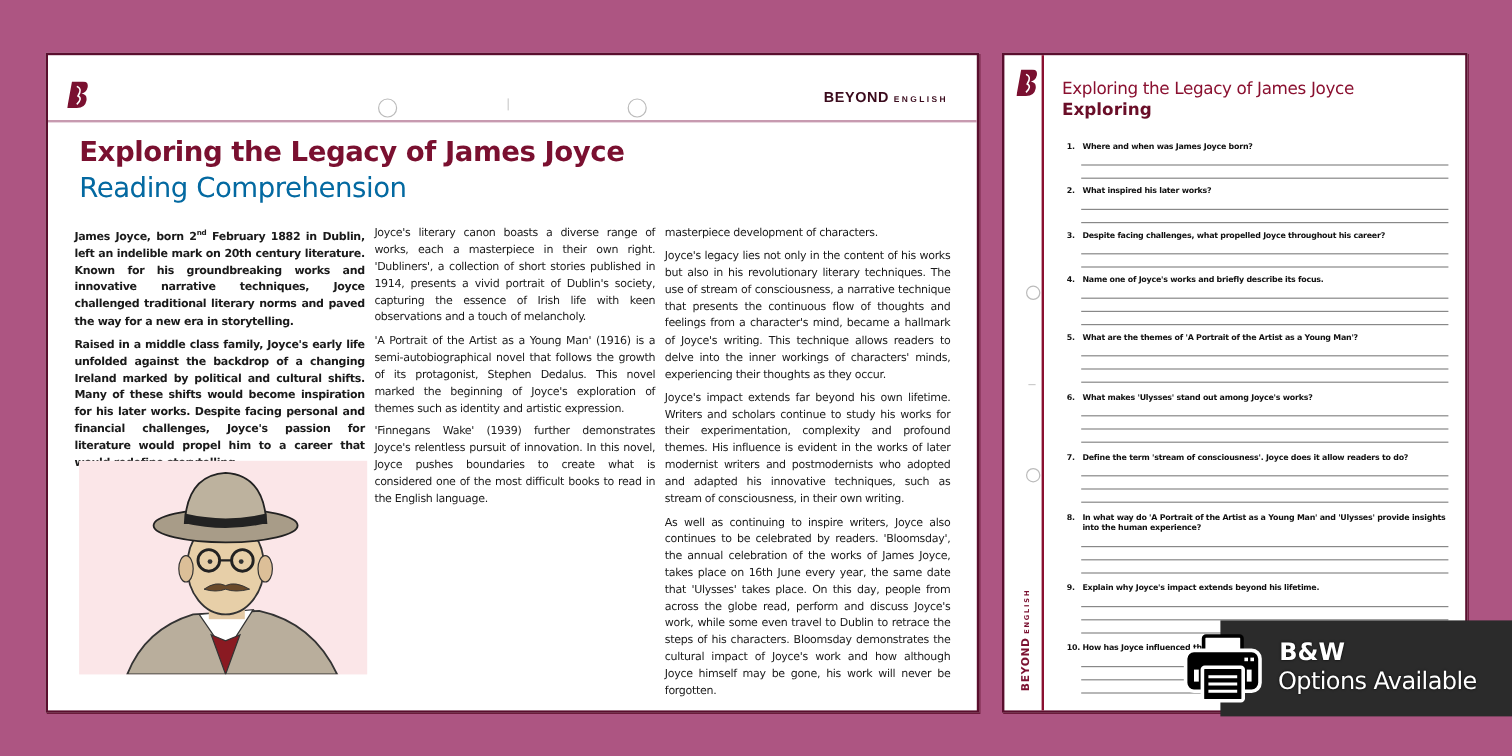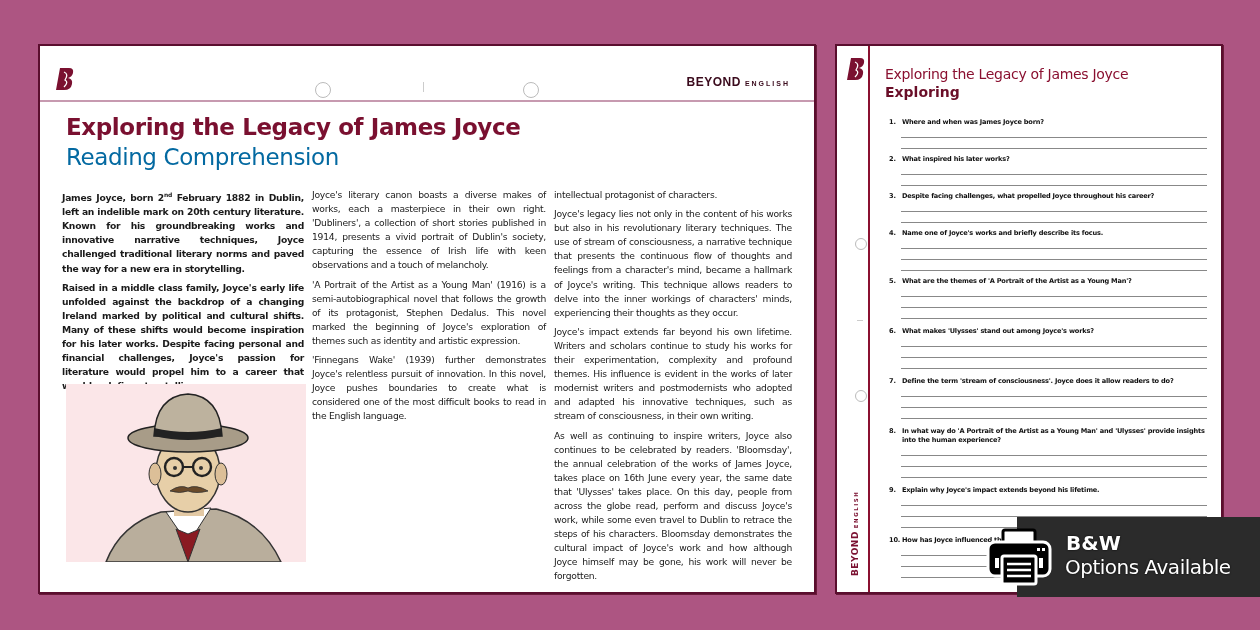--- a/index.html
+++ b/index.html
@@ -108,27 +108,27 @@
 
       <path d="M104 107 Q114 100 122 104 Q130 100 142 107 Q130 110 122 107 Q114 110 104 107 Z" fill="#6a4a2a" stroke="#333" stroke-width="0.8"></path>
 
       <ellipse cx="122" cy="54" rx="60" ry="14" fill="#a89c88" stroke="#222" stroke-width="1.5"></ellipse>
       <path d="M88 52 Q90 12 122 10 Q154 12 156 52 Z" fill="#bdb29e" stroke="#222" stroke-width="1.5"></path>
       <path d="M88 44 Q122 52 156 44 L156 52 Q122 60 88 52 Z" fill="#222"></path>
     </svg>
   </div>
 
   <div class="col col2">
-    <p>Joyce's literary canon boasts a diverse makes of works, each a masterpiece in their own right. 'Dubliners', a collection of short stories published in 1914, presents a vivid portrait of Dublin's society, capturing the essence of Irish life with keen observations and a touch of melancholy.</p>
+    <p>Joyce's literary canon boasts a diverse range of works, each a masterpiece in their own right. 'Dubliners', a collection of short stories published in 1914, presents a vivid portrait of Dublin's society, capturing the essence of Irish life with keen observations and a touch of melancholy.</p>
     <p>'A Portrait of the Artist as a Young Man' (1916) is a semi-autobiographical novel that follows the growth of its protagonist, Stephen Dedalus. This novel marked the beginning of Joyce's exploration of themes such as identity and artistic expression.</p>
     <p>'Finnegans Wake' (1939) further demonstrates Joyce's relentless pursuit of innovation. In this novel, Joyce pushes boundaries to create what is considered one of the most difficult books to read in the English language.</p>
   </div>
 
   <div class="col col3">
-    <p>intellectual protagonist of characters.</p>
+    <p>masterpiece development of characters.</p>
     <p>Joyce's legacy lies not only in the content of his works but also in his revolutionary literary techniques. The use of stream of consciousness, a narrative technique that presents the continuous flow of thoughts and feelings from a character's mind, became a hallmark of Joyce's writing. This technique allows readers to delve into the inner workings of characters' minds, experiencing their thoughts as they occur.</p>
     <p>Joyce's impact extends far beyond his own lifetime. Writers and scholars continue to study his works for their experimentation, complexity and profound themes. His influence is evident in the works of later modernist writers and postmodernists who adopted and adapted his innovative techniques, such as stream of consciousness, in their own writing.</p>
     <p>As well as continuing to inspire writers, Joyce also continues to be celebrated by readers. 'Bloomsday', the annual celebration of the works of James Joyce, takes place on 16th June every year, the same date that 'Ulysses' takes place. On this day, people from across the globe read, perform and discuss Joyce's work, while some even travel to Dublin to retrace the steps of his characters. Bloomsday demonstrates the cultural impact of Joyce's work and how although Joyce himself may be gone, his work will never be forgotten.</p>
   </div>
 </div>
 
 <div class="page" id="page-right">
   <div class="logo-b">
     <svg viewBox="0 0 18 22">
         <path d="M4 0 L13 0 Q18 0 17 5 Q16 9 12 10 Q17 11 16 16 Q15 22 8 22 L0 22 Z" fill="#7a1030"></path>

